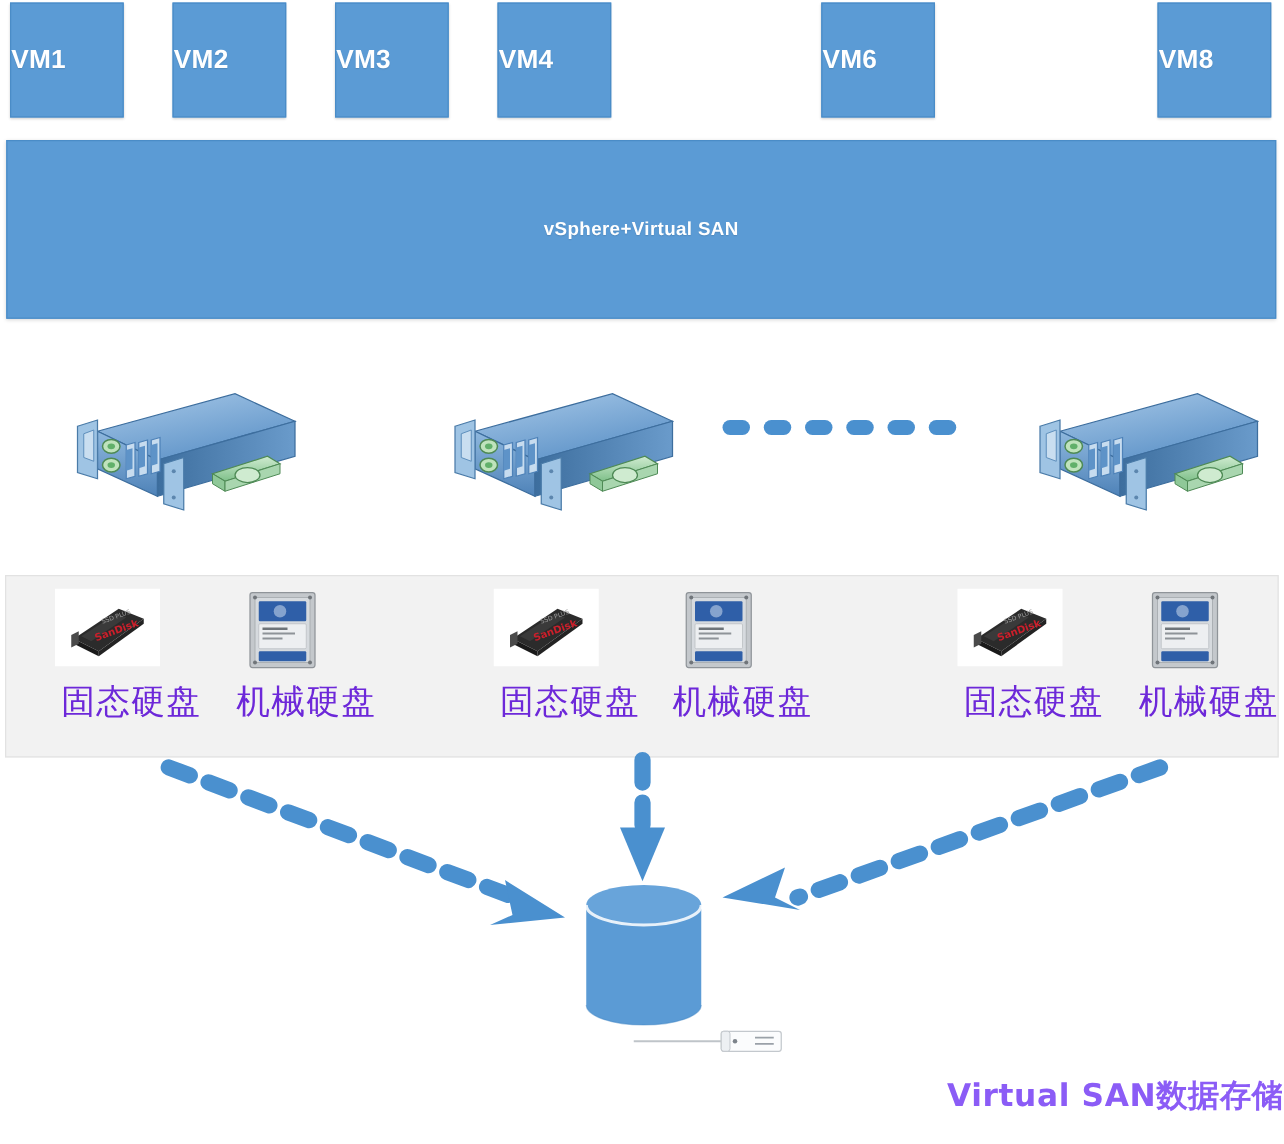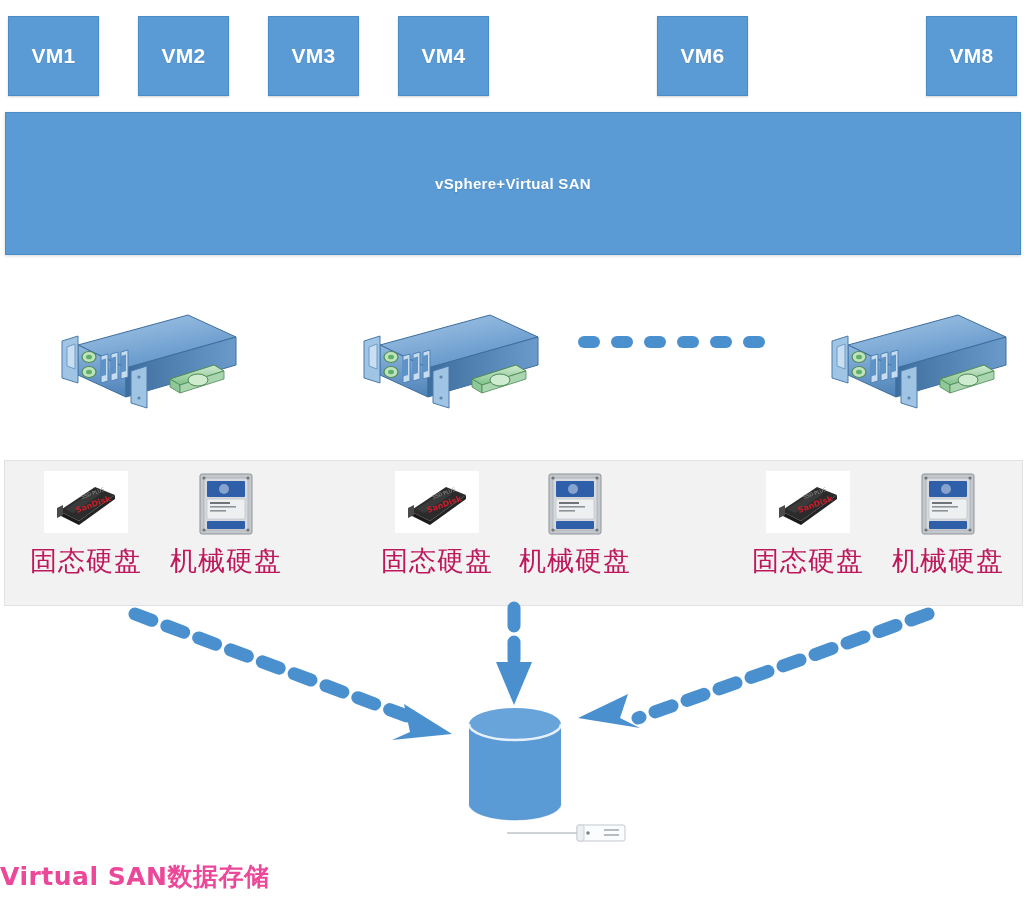--- a/index.html
+++ b/index.html
@@ -7,25 +7,25 @@
     width:1027px; height:915px;
     background:#ffffff;
     font-family:"Liberation Sans","DejaVu Sans",sans-serif;
     overflow:hidden;
   }
   #stage{ position:relative; width:1027px; height:915px; }
 
   
   .vm-row{ position:absolute; left:0; top:0; width:1027px; height:100px; }
   .vm-box{
-    position:absolute; top:16px; width:91px; height:80px;
+    position:absolute; top:2px; width:91px; height:92px;
     background:#5B9BD5;
     border:1px solid #4A8CC7;
     box-shadow:0 1px 2px rgba(0,0,0,.18);
-    display:flex; align-items:center; justify-content:center;
+    display:flex; align-items:center; justify-content:flex-start;
   }
   .vm-box .vm-label{
     color:#ffffff; font-size:21px; font-weight:bold;
     letter-spacing:.2px; text-shadow:0 1px 1px rgba(0,0,0,.12);
   }
 
   
   .banner{
     position:absolute; left:5px; top:112px; width:1016px; height:143px;
     background:#5B9BD5; border:1px solid #4A8CC7;
@@ -55,37 +55,37 @@
   .disk-cell{ position:absolute; top:0; width:150px; height:146px; }
   .disk-img{
     position:absolute; left:50%; transform:translateX(-50%); top:10px;
     width:84px; height:62px; background:#ffffff;
     display:flex; align-items:center; justify-content:center;
   }
   .disk-img.hdd{ width:62px; height:70px; background:transparent; top:8px; }
   .disk-img svg{ display:block; }
   .disk-caption{
     position:absolute; left:0; top:82px; width:100%;
-    text-align:center; color:#be185d;
+    text-align:right; color:#6d28d9;
     font-size:27px; font-weight:normal; letter-spacing:1px;
     font-family:Liberation Serif, serif;
   }
 
   
   .arrows{ position:absolute; left:0; top:600px; width:1027px; height:160px; }
   .arrows svg{ display:block; }
 
   
   .datastore{ position:absolute; left:455px; top:700px; width:120px; height:130px; }
   .datastore svg{ display:block; }
   .ds-connector{ position:absolute; left:505px; top:822px; width:125px; height:22px; }
   .ds-connector svg{ display:block; }
   .ds-title{
-    position:absolute; left:0; top:860px; width:1027px; text-align:left;
-    color:#ec4899; font-size:25px; font-weight:bold; letter-spacing:.5px;
+    position:absolute; left:0; top:860px; width:1027px; text-align:right;
+    color:#8b5cf6; font-size:25px; font-weight:bold; letter-spacing:.5px;
     font-family:"DejaVu Sans","Liberation Sans",sans-serif;
   }
 </style>
 </head>
 <body>
 
 <div id="stage">
 
   <div class="vm-row">
     <div class="vm-box" style="left:8px">

